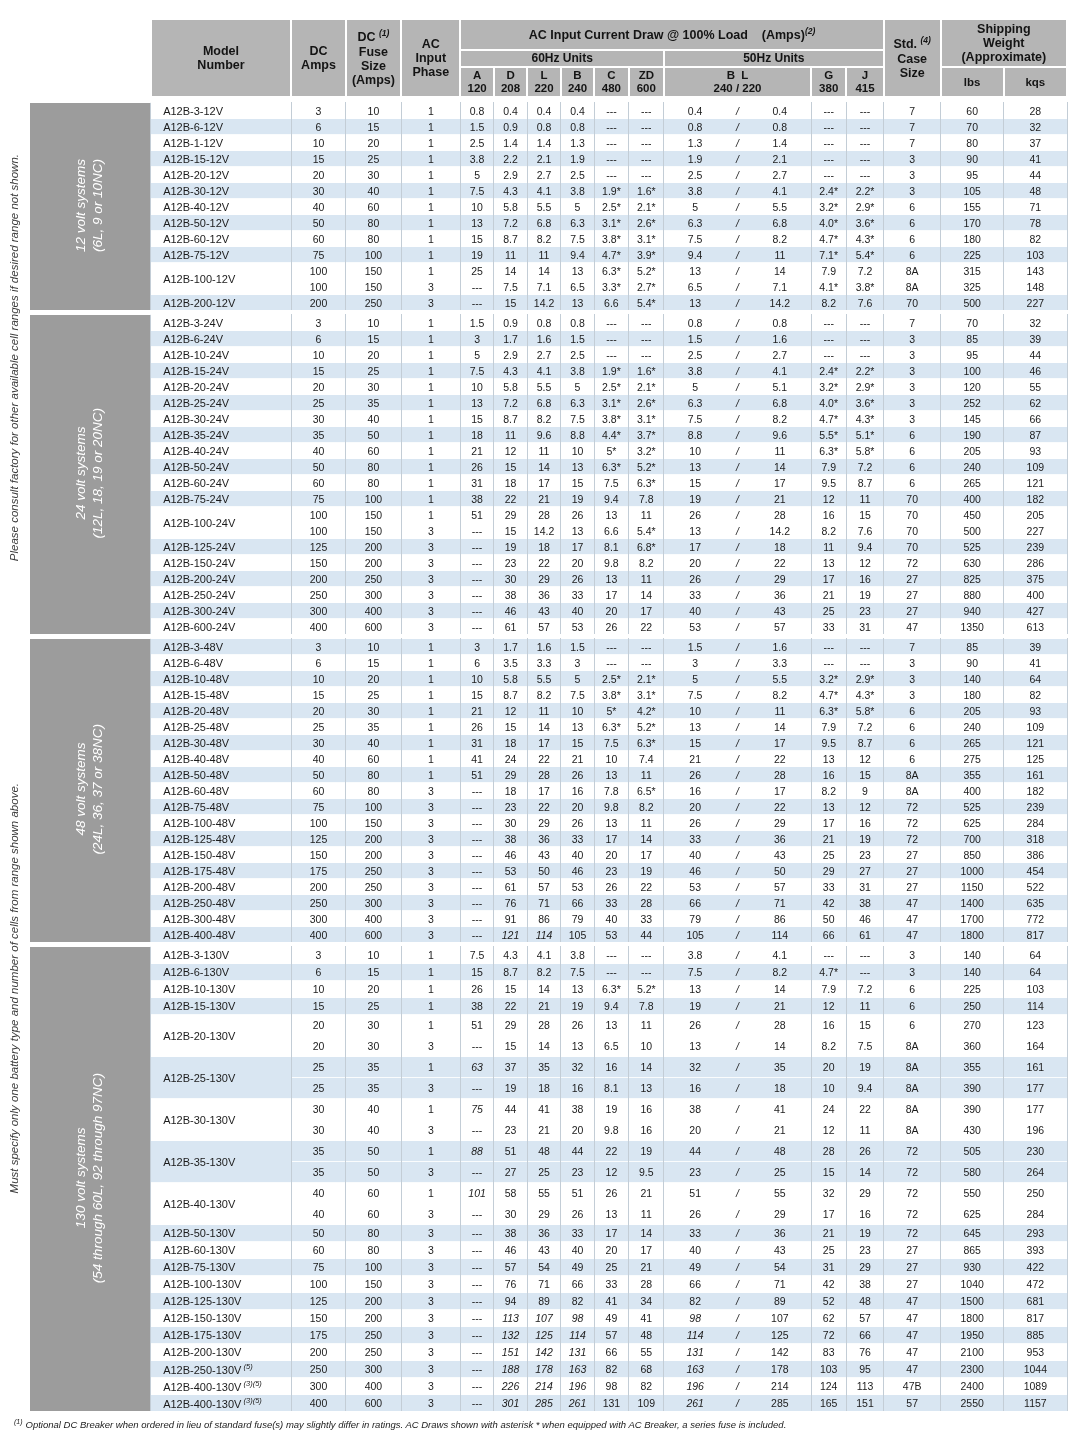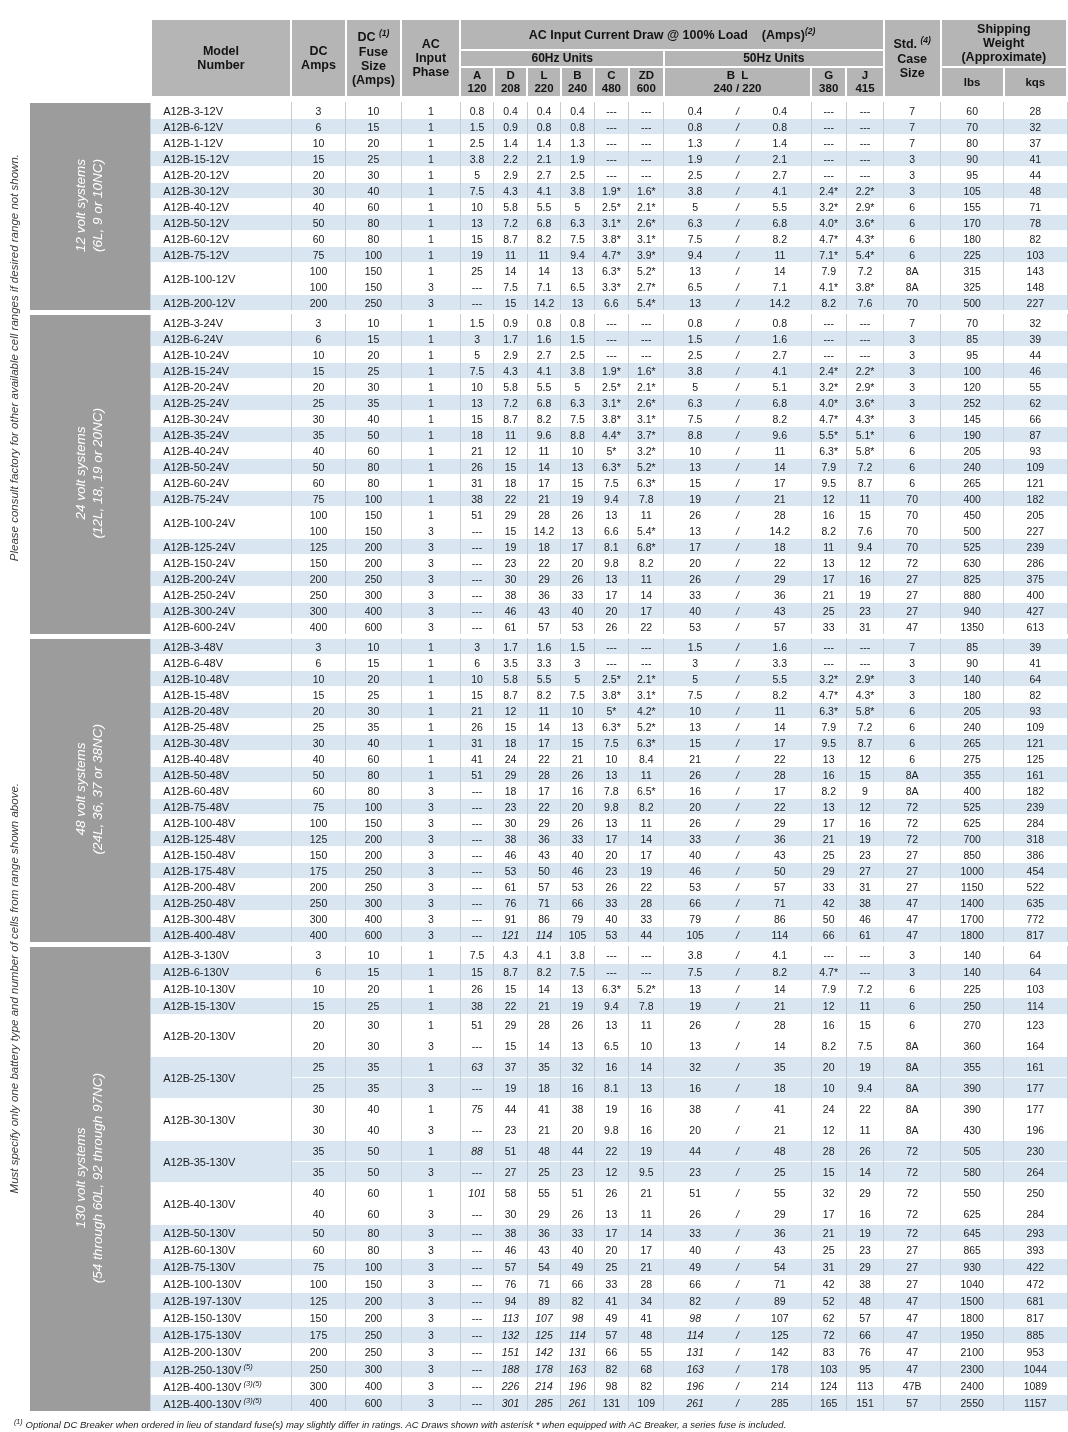--- a/index.html
+++ b/index.html
@@ -1095,21 +1095,21 @@
       <tr class="body-row sec2">
         <td class="model" rowspan="1"><span>A12B-40-48V</span></td>
         <td>40</td>
         <td>60</td>
         <td>1</td>
         <td>41</td>
         <td>24</td>
         <td>22</td>
         <td>21</td>
         <td>10</td>
-        <td>8.4</td>
+        <td>7.4</td>
         <td class="bl">
           <div class="blwrap">
             <span class="blv">21</span>
             <span class="slash">/</span>
             <span class="blv">22</span>
           </div>
         </td>
         <td>13</td>
         <td>12</td>
         <td>6</td>
@@ -1806,21 +1806,21 @@
             <span class="blv">71</span>
           </div>
         </td>
         <td>42</td>
         <td>38</td>
         <td>27</td>
         <td>1040</td>
         <td>472</td>
       </tr>
       <tr class="body-row sec3 blue">
-        <td class="model" rowspan="1"><span>A12B-197-130V</span></td>
+        <td class="model" rowspan="1"><span>A12B-125-130V</span></td>
         <td>125</td>
         <td>200</td>
         <td>3</td>
         <td>---</td>
         <td>94</td>
         <td>89</td>
         <td>82</td>
         <td>41</td>
         <td>34</td>
         <td class="bl">

